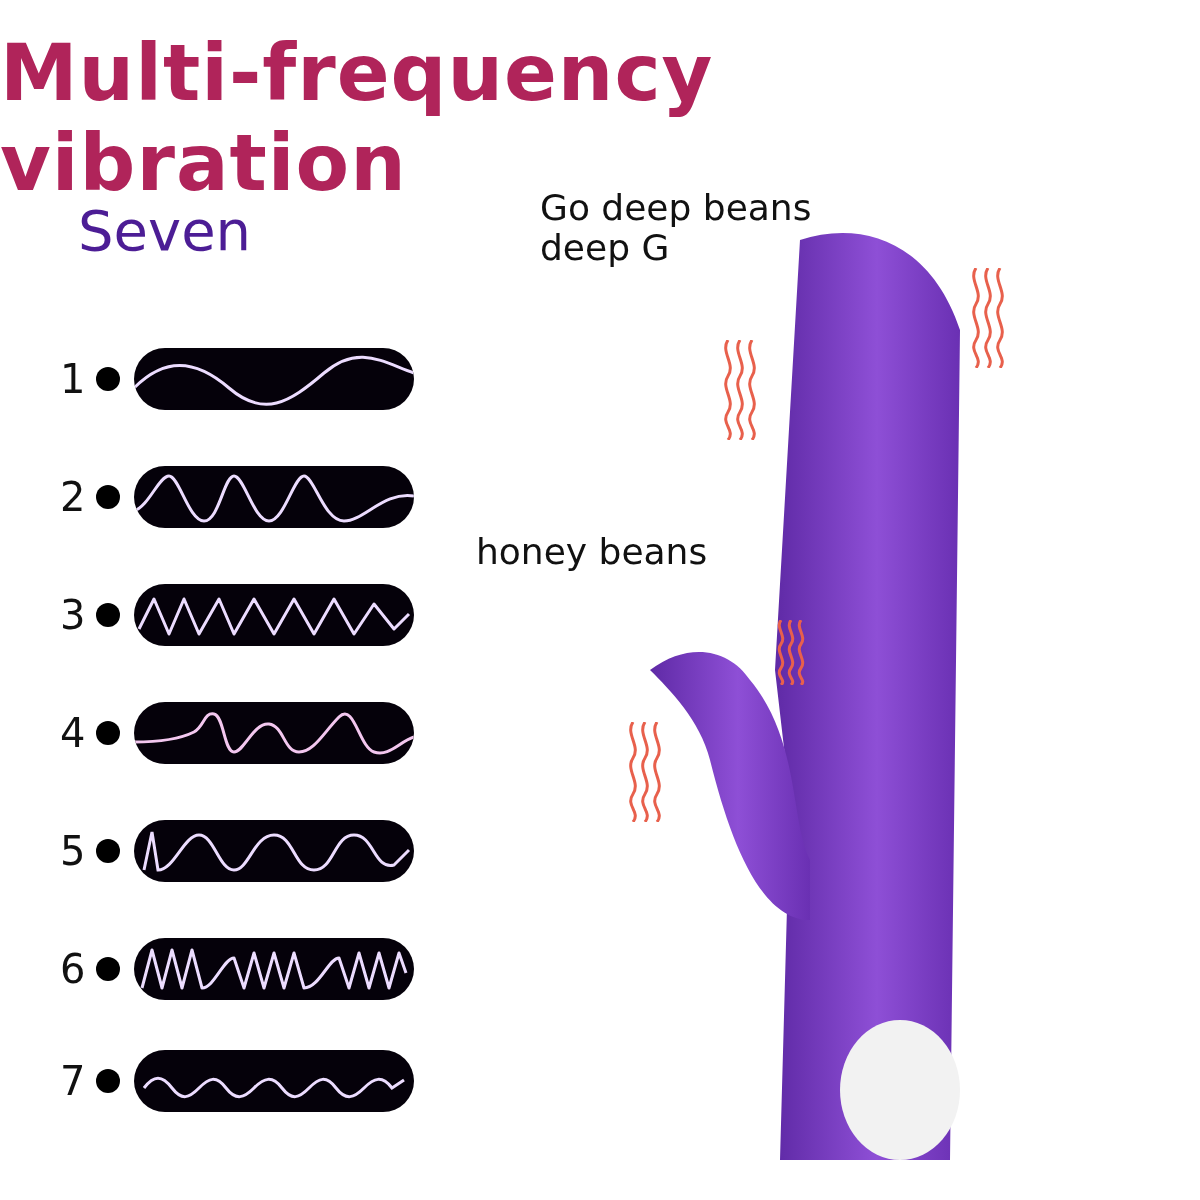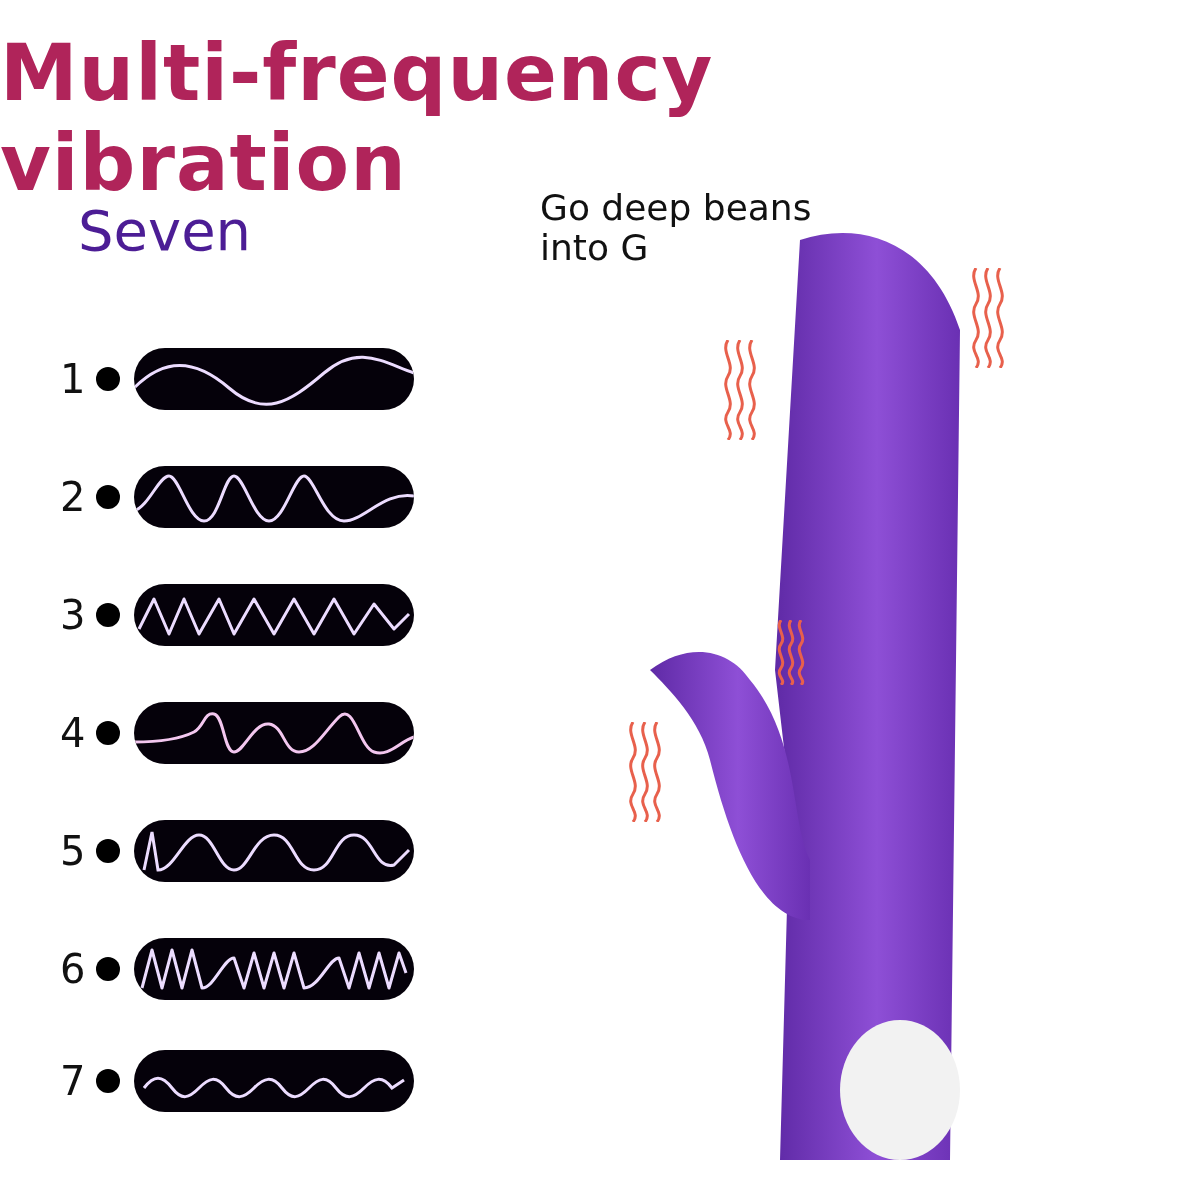--- a/index.html
+++ b/index.html
@@ -88,23 +88,24 @@
   <span class="dot"></span>
   <div class="pill">
     <svg width="280" height="62">
         <path d="M10,38 C20,25 28,25 38,38 S55,48 65,38 S82,25 92,38 S110,48 120,38 S138,25 148,38 S165,48 175,38 S192,25 202,38 S220,48 230,38 S248,25 258,38 L270,30" stroke="#ecdcff" stroke-width="3" fill="none"></path>
       </svg>
   </div>
 </div>
 
 <div class="label" style="left:540px;top:188px">
   <div>Go deep beans</div>
-  <div>into G</div>
+  <div>deep G</div>
 </div>
 <div class="label" style="left:476px;top:532px">
+  <div>honey beans</div>
 </div>
 
 <div class="product">
   <svg width="420" height="980" viewBox="0 0 420 980">
     <defs>
       <linearGradient id="pg" x1="0" x2="1">
         <stop offset="0" stop-color="#5f2aa6"></stop>
         <stop offset="0.55" stop-color="#8e4fd6"></stop>
         <stop offset="1" stop-color="#6a30b3"></stop>
       </linearGradient>

